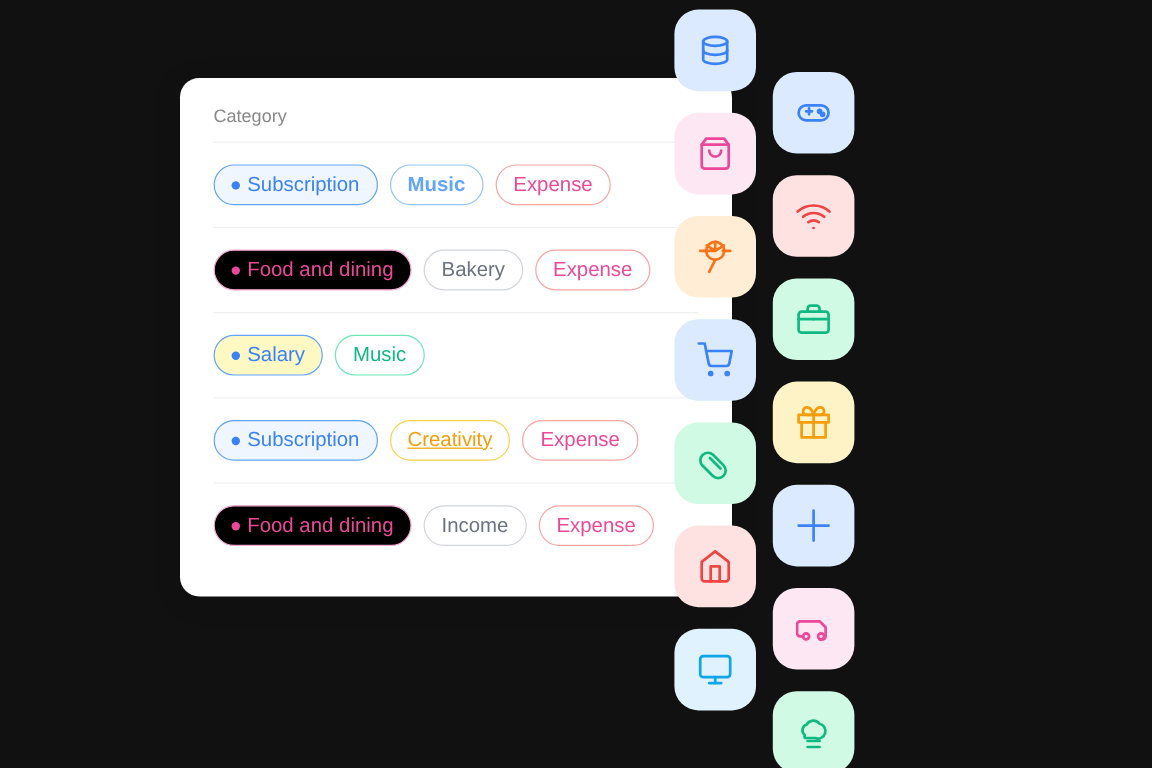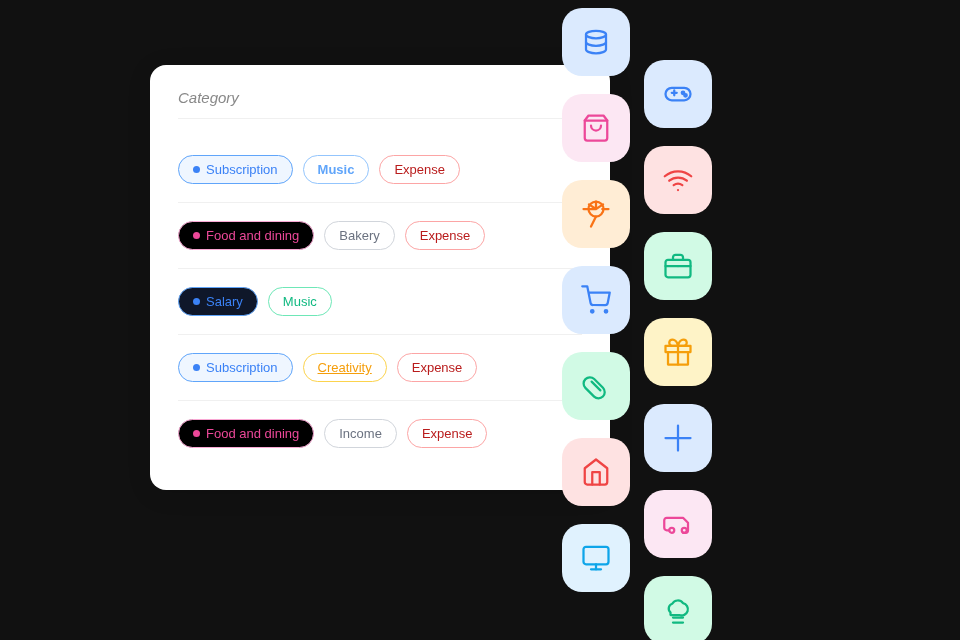--- a/index.html
+++ b/index.html
@@ -28,24 +28,22 @@
       background: #fff;
       border-radius: 16px;
       padding: 24px 28px;
       box-shadow: 0 4px 24px rgba(0,0,0,0.12);
     }
 
     .category-title {
       font-size: 15px;
       color: #888;
       font-weight: 500;
-      margin-bottom: 18px;
       padding-bottom: 12px;
       border-bottom: 1px solid #f0f0f0;
-      font-style: italic;
     }
 
     .category-row {
       display: flex;
       align-items: center;
       gap: 10px;
       padding: 18px 0;
       border-bottom: 1px solid #f0f0f0;
       flex-wrap: wrap;
     }
@@ -53,21 +51,21 @@
     .category-row:last-child {
       border-bottom: none;
     }
 
     .tag {
       display: inline-flex;
       align-items: center;
       gap: 6px;
       padding: 6px 14px;
       border-radius: 999px;
-      font-size: 13px;
+      font-size: 17px;
       font-weight: 500;
       border: 1.5px solid transparent;
     }
 
     .tag-dot {
       width: 7px;
       height: 7px;
       border-radius: 50%;
       flex-shrink: 0;
     }
@@ -84,21 +82,21 @@
     .tag-music {
       border-color: #93c5fd;
       color: #60a5fa;
       background: transparent;
       font-weight: bold;
     }
 
     
     .tag-expense {
       border-color: #fca5a5;
-      color: #b91c1c;
+      color: #ec4899;
       background: transparent;
       text-align: right;
     }
 
     
     .tag-food {
       border-color: #f9a8d4;
       color: #ec4899;
       background: #000000;
     }
@@ -108,21 +106,21 @@
     .tag-coffee {
       border-color: #d1d5db;
       color: #6b7280;
       background: transparent;
     }
 
     
     .tag-salary {
       border-color: #60a5fa;
       color: #3b82f6;
-      background: #0f172a;
+      background: #fef9c3;
     }
     .tag-salary .tag-dot { background: #3b82f6; }
 
     
     .tag-income {
       border-color: #6ee7b7;
       color: #10b981;
       background: transparent;
     }
 

